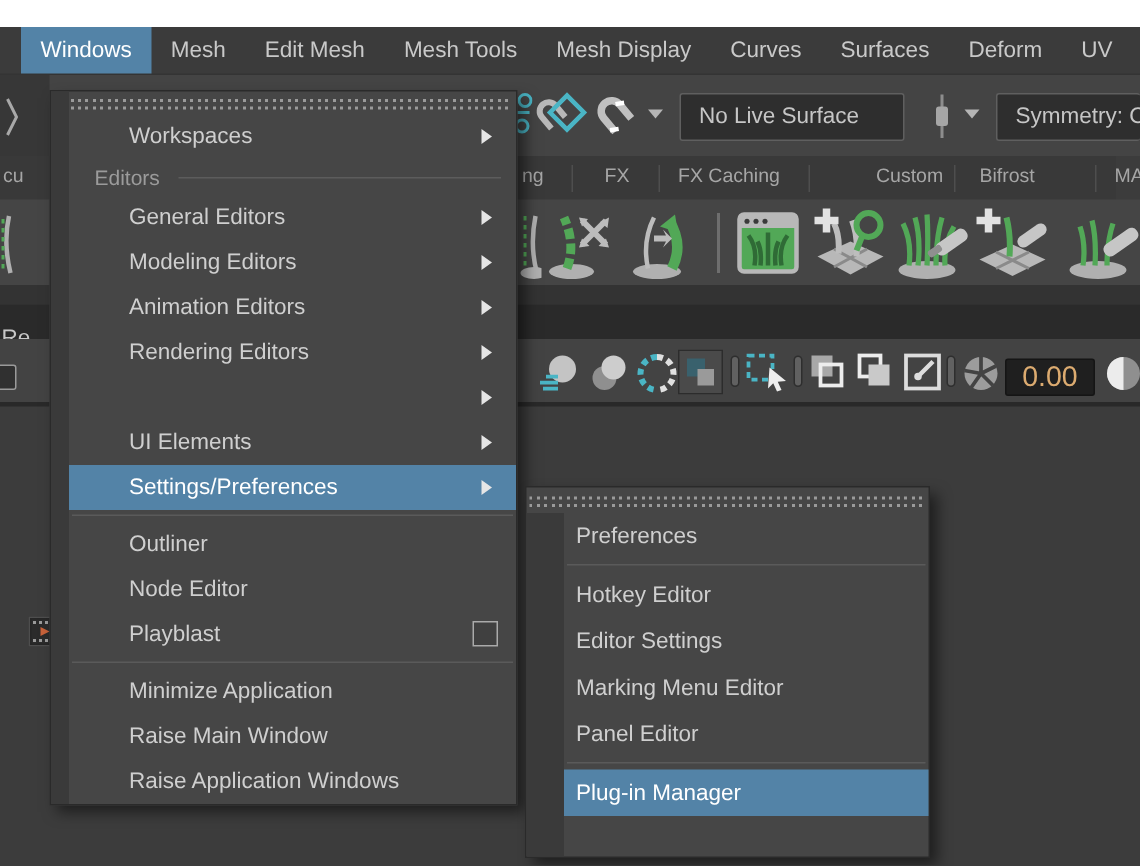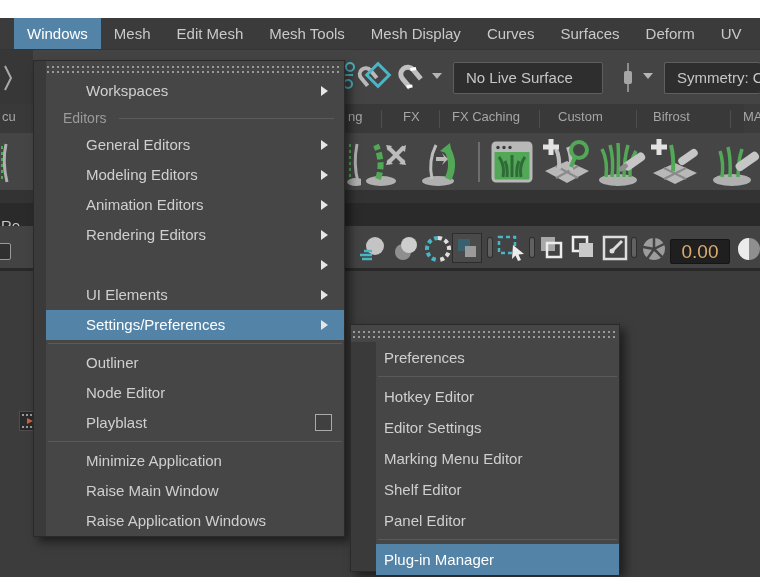--- a/index.html
+++ b/index.html
@@ -111,21 +111,21 @@
   </svg>
   <div class="abs caret" style="left:643px;top:23px;"></div>
   <div class="abs field" style="left:664px;top:12px;width:96px;height:32px;border-right:none;">Symmetry: O</div>
 </div>
 
 <div class="abs tabsrow">
   <span class="tab" style="left:2px;">cu</span>
   <span class="tab" style="left:348px;">ng</span>
   <span class="tab" style="left:403px;">FX</span>
   <span class="tab" style="left:452px;">FX Caching</span>
-  <span class="tab" style="left:558px;">Custom</span>
+  <span class="tab" style="left:584px;">Custom</span>
   <span class="tab" style="left:653px;">Bifrost</span>
   <span class="tab" style="left:743px;">MA</span>
   <div class="tab-div" style="left:381px;"></div>
   <div class="tab-div" style="left:439px;"></div>
   <div class="tab-div" style="left:539px;"></div>
   <div class="tab-div" style="left:636px;"></div>
   <div class="tab-div" style="left:730px;"></div>
 </div>
 
 <div class="abs shelfrow">
@@ -333,23 +333,20 @@
     <div class="mi">
       <span>Hotkey Editor</span>
     </div>
     <div class="mi">
       <span>Editor Settings</span>
     </div>
     <div class="mi">
       <span>Marking Menu Editor</span>
     </div>
     <div class="mi">
-      <span>Shelf Editor</span>
-    </div>
-    <div class="mi">
       <span>Panel Editor</span>
     </div>
     <div class="msep"></div>
     <div class="mi highlighted">
       <span>Plug-in Manager</span>
     </div>
   </div>
 </div>
 
 </body></html>

